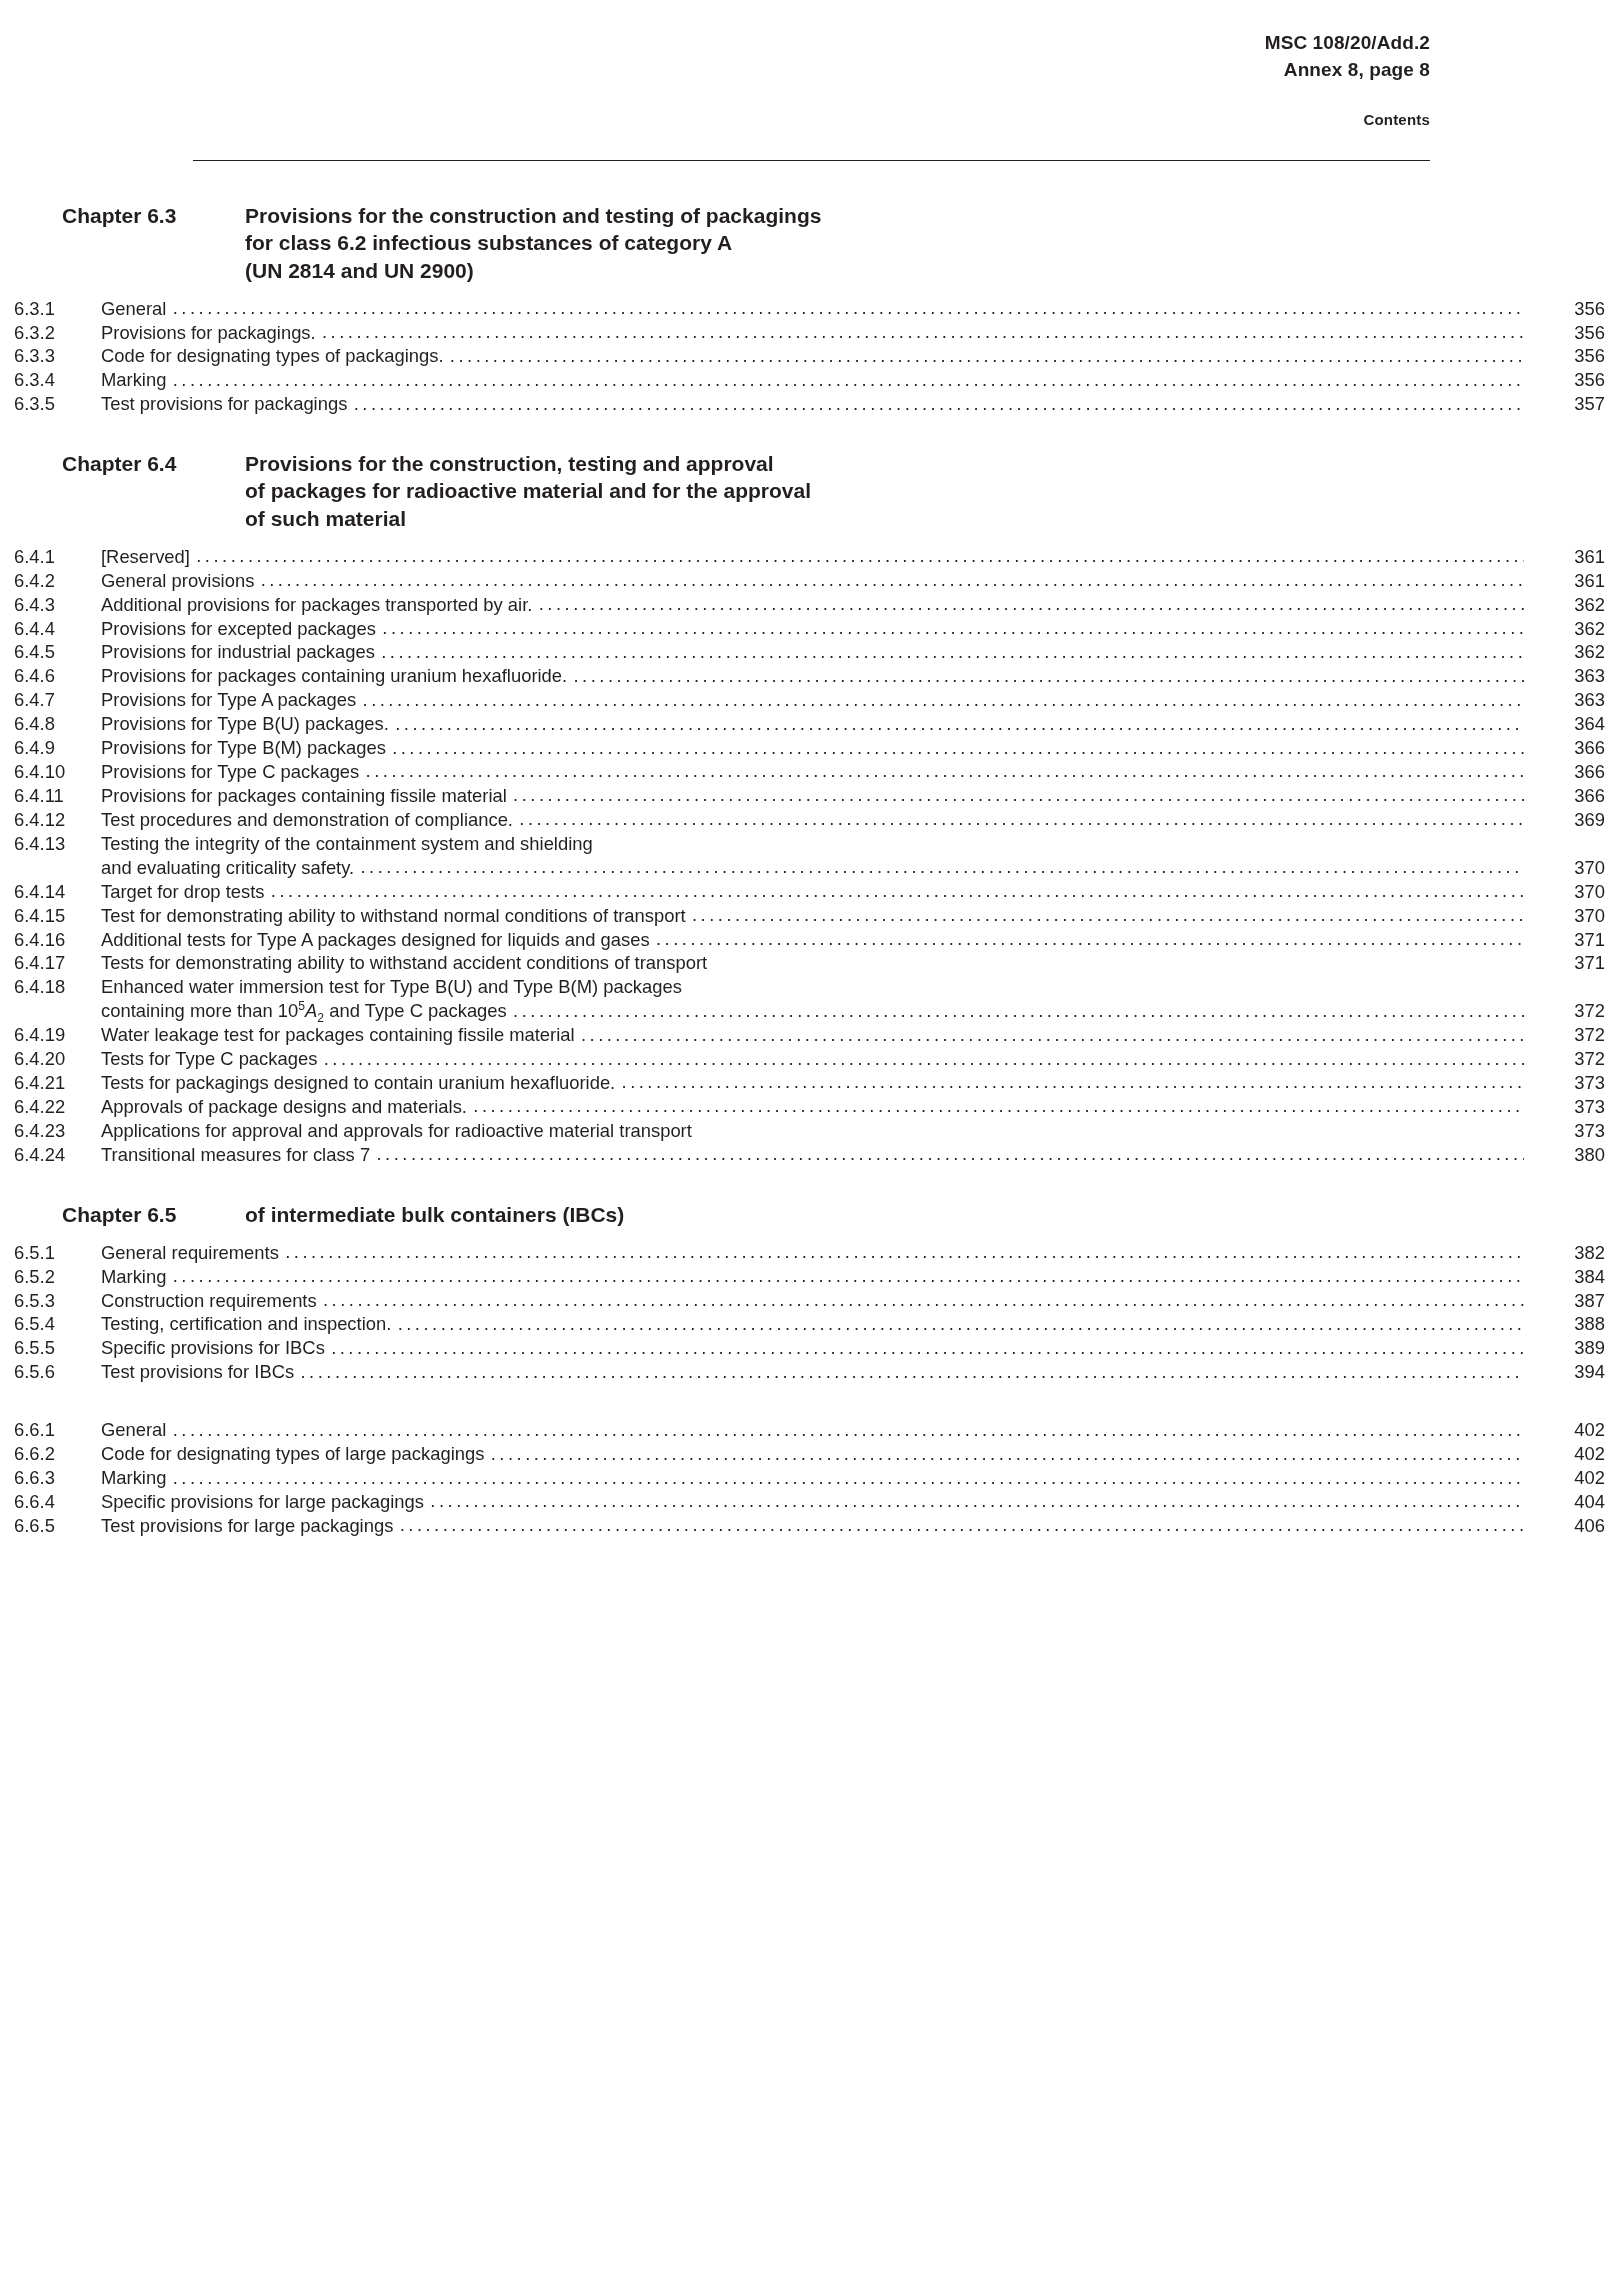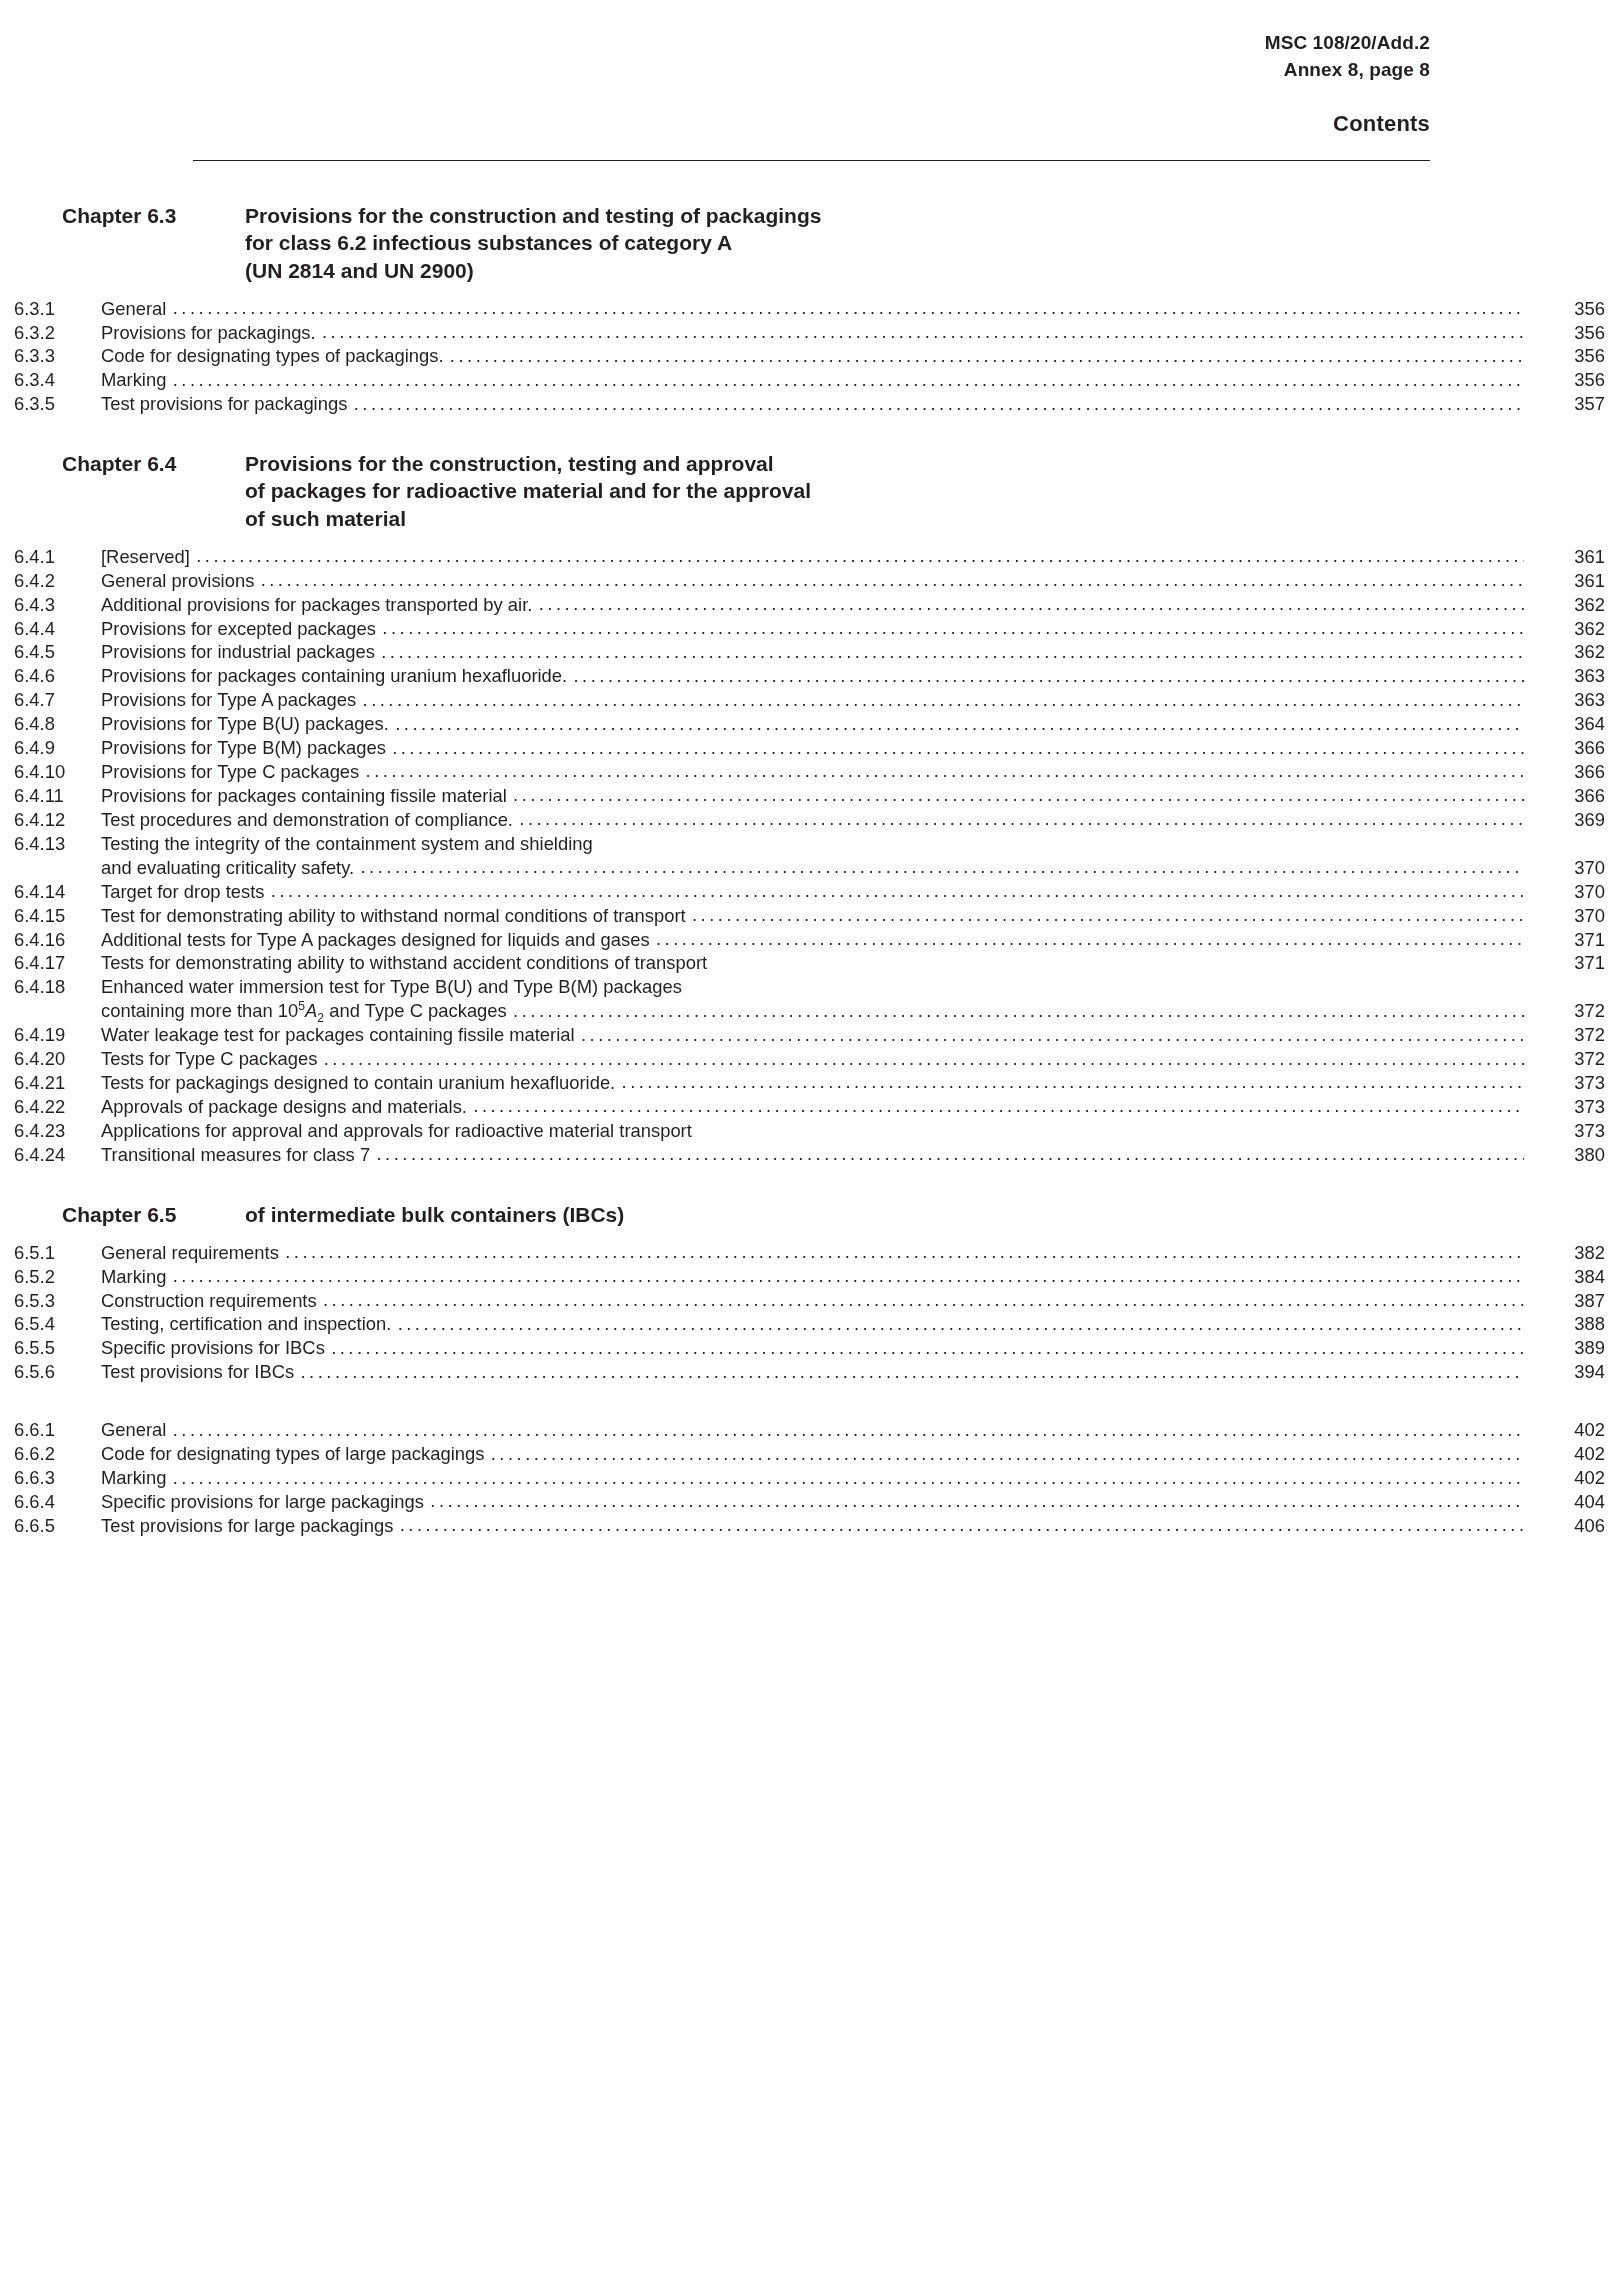--- a/index.html
+++ b/index.html
@@ -58,21 +58,21 @@
     font-size: 19px;
     line-height: 1.42;
     font-weight: 700;
     letter-spacing: 0.1px;
     color: #231f20;
   }
   .contents-label {
     position: absolute;
     right: 193px;
     top: 111px;
-    font-size: 22px;
+    font-size: 15px;
     font-weight: 700;
     letter-spacing: 0.2px;
     color: #231f20;
   }
   .header-rule {
     position: absolute;
     left: 193px;
     top: 160px;
     width: 1237px;
     height: 1.3px;

